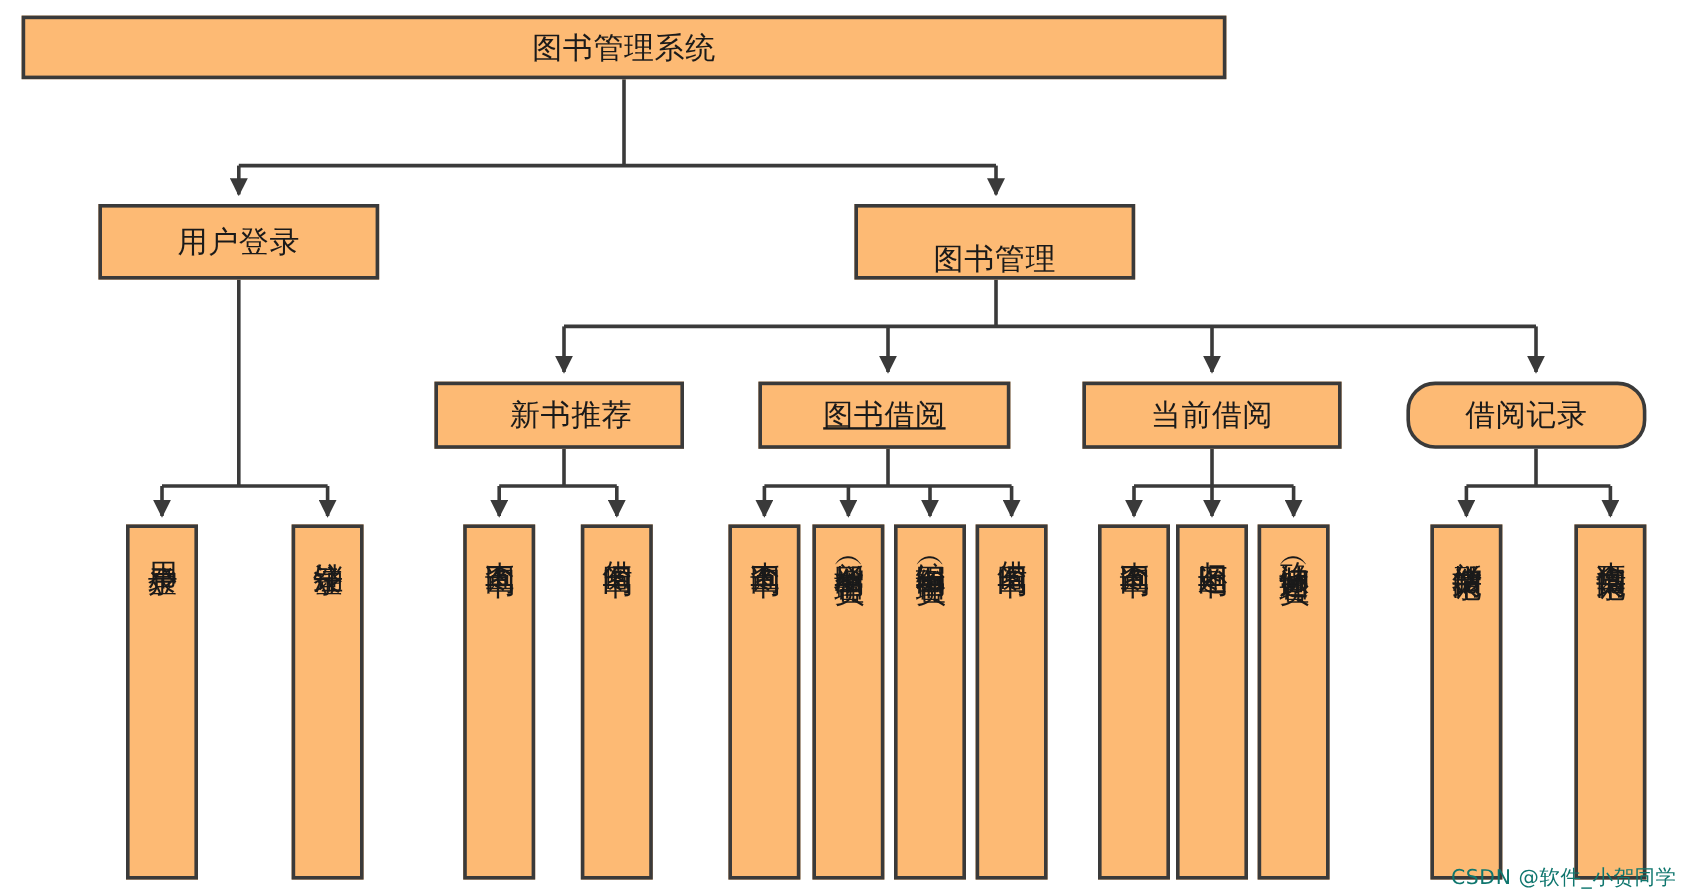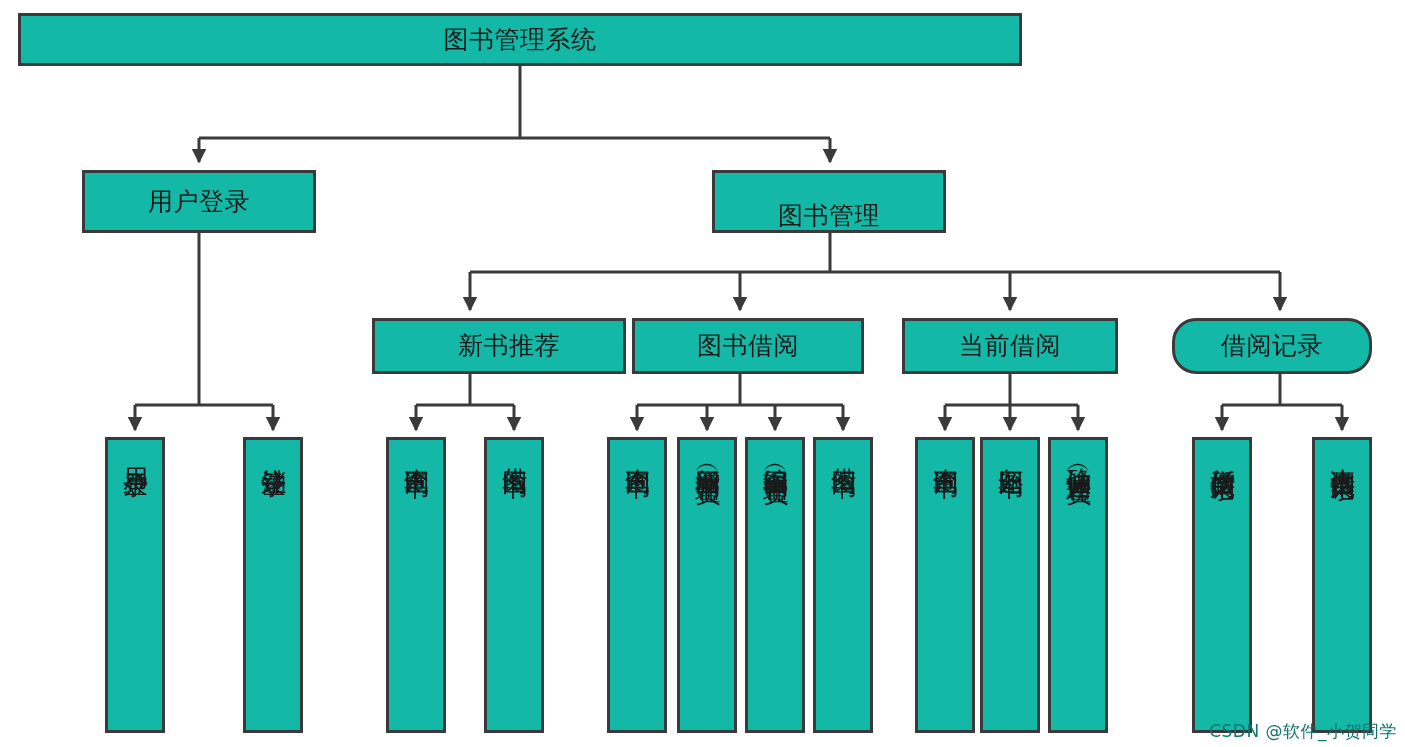--- a/index.html
+++ b/index.html
@@ -22,21 +22,21 @@
     left: 0;
     top: 0;
     width: 1405px;
     height: 747px;
     pointer-events: none;
   }
   .node {
     position: absolute;
     box-sizing: border-box;
     border: 3px solid #3a3a3a;
-    background: #14b8a6;
+    background: #fdba74;
     display: flex;
     align-items: center;
     justify-content: center;
     color: #1a1a1a;
   }
   .node-label {
     display: block;
     text-align: center;
     line-height: 1.18;
     letter-spacing: 0.5px;
@@ -132,24 +132,24 @@
     <span class="node-label">图书管理系统</span>
   </div>
 
   <div class="node h" style="left:82px; top:170px; width:234px; height:63px;">
     <span class="node-label">用户登录</span>
   </div>
   <div class="node h" style="left:712px; top:170px; width:234px; height:63px;align-items:flex-end;">
     <span class="node-label">图书管理</span>
   </div>
 
-  <div class="node h" style="left:372px; top:318px; width:254px; height:56px;padding-left:20px;">
+  <div class="node h" style="left:362px; top:318px; width:208px; height:56px;padding-left:20px;">
     <span class="node-label">新书推荐</span>
   </div>
-  <div class="node h" style="left:632px; top:318px; width:232px; height:56px;">
+  <div class="node h" style="left:632px; top:318px; width:210px; height:56px;text-decoration:underline;">
     <span class="node-label">图书借阅</span>
   </div>
   <div class="node h" style="left:902px; top:318px; width:216px; height:56px;">
     <span class="node-label">当前借阅</span>
   </div>
   <div class="node h" style="left:1172px; top:318px; width:200px; height:56px;border-radius:24px;">
     <span class="node-label">借阅记录</span>
   </div>
 
   <div class="node v" style="left:105px; top:437px; width:60px; height:296px;">

